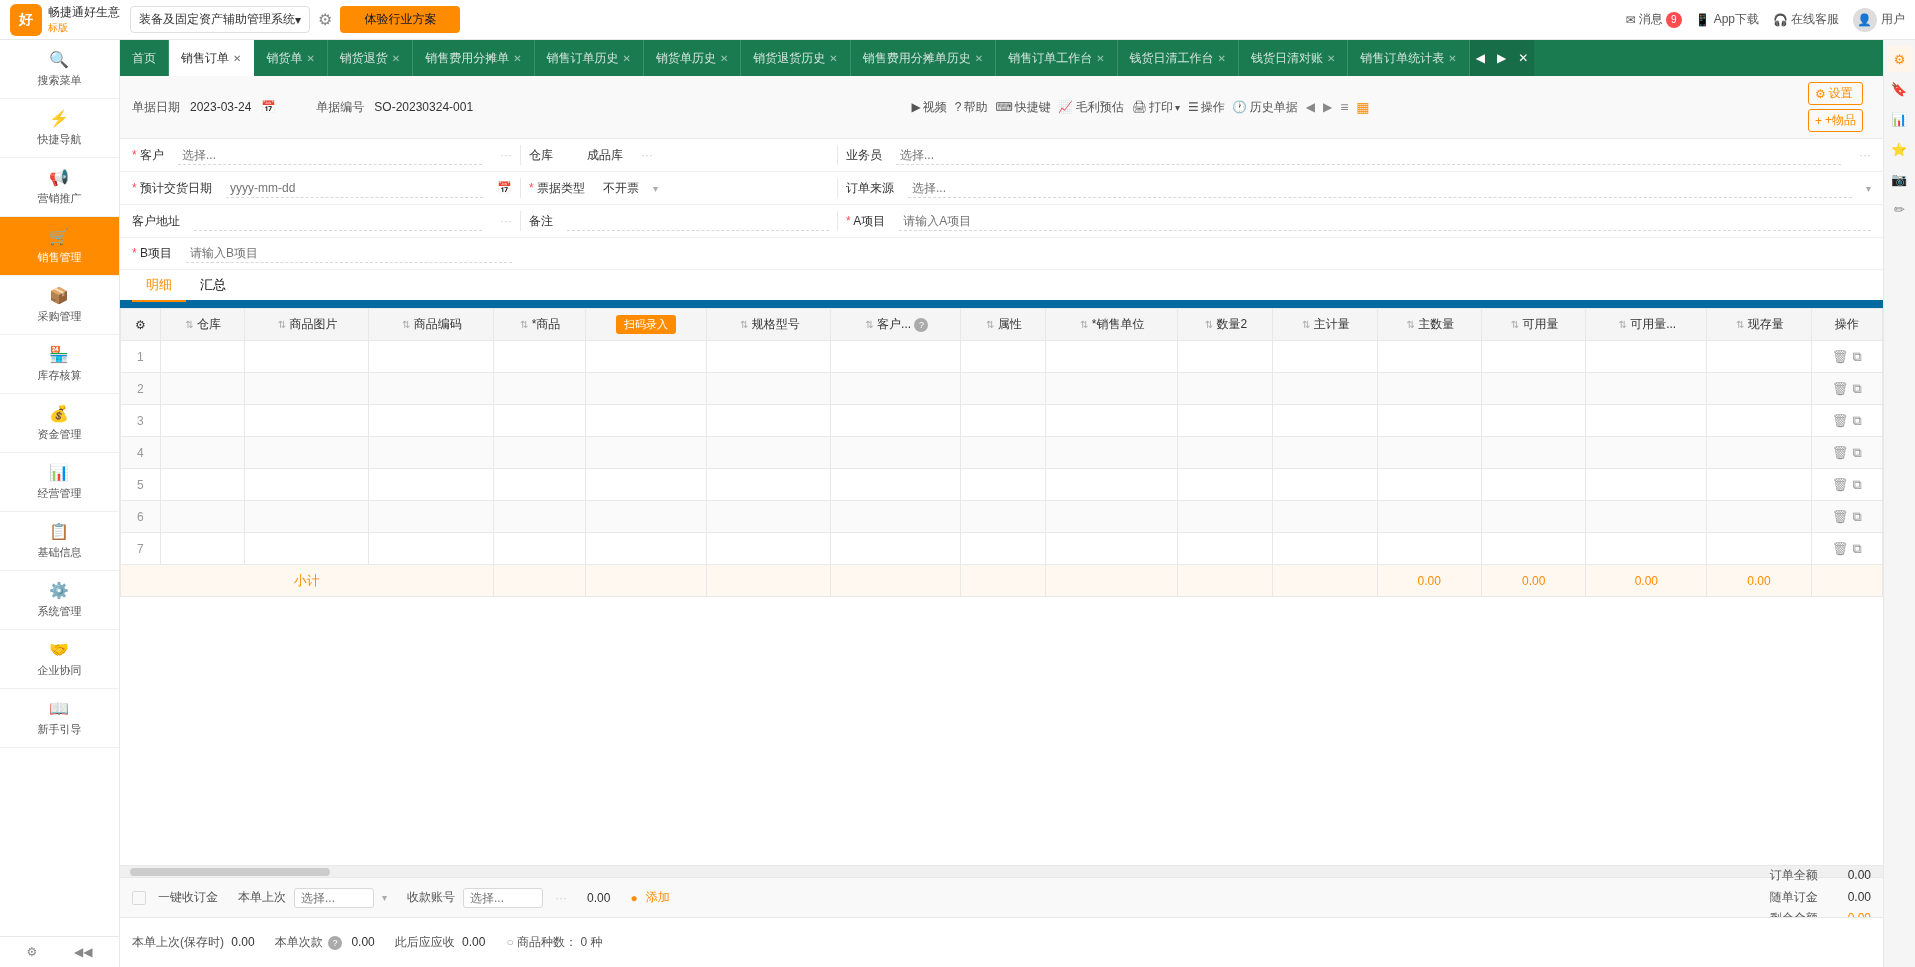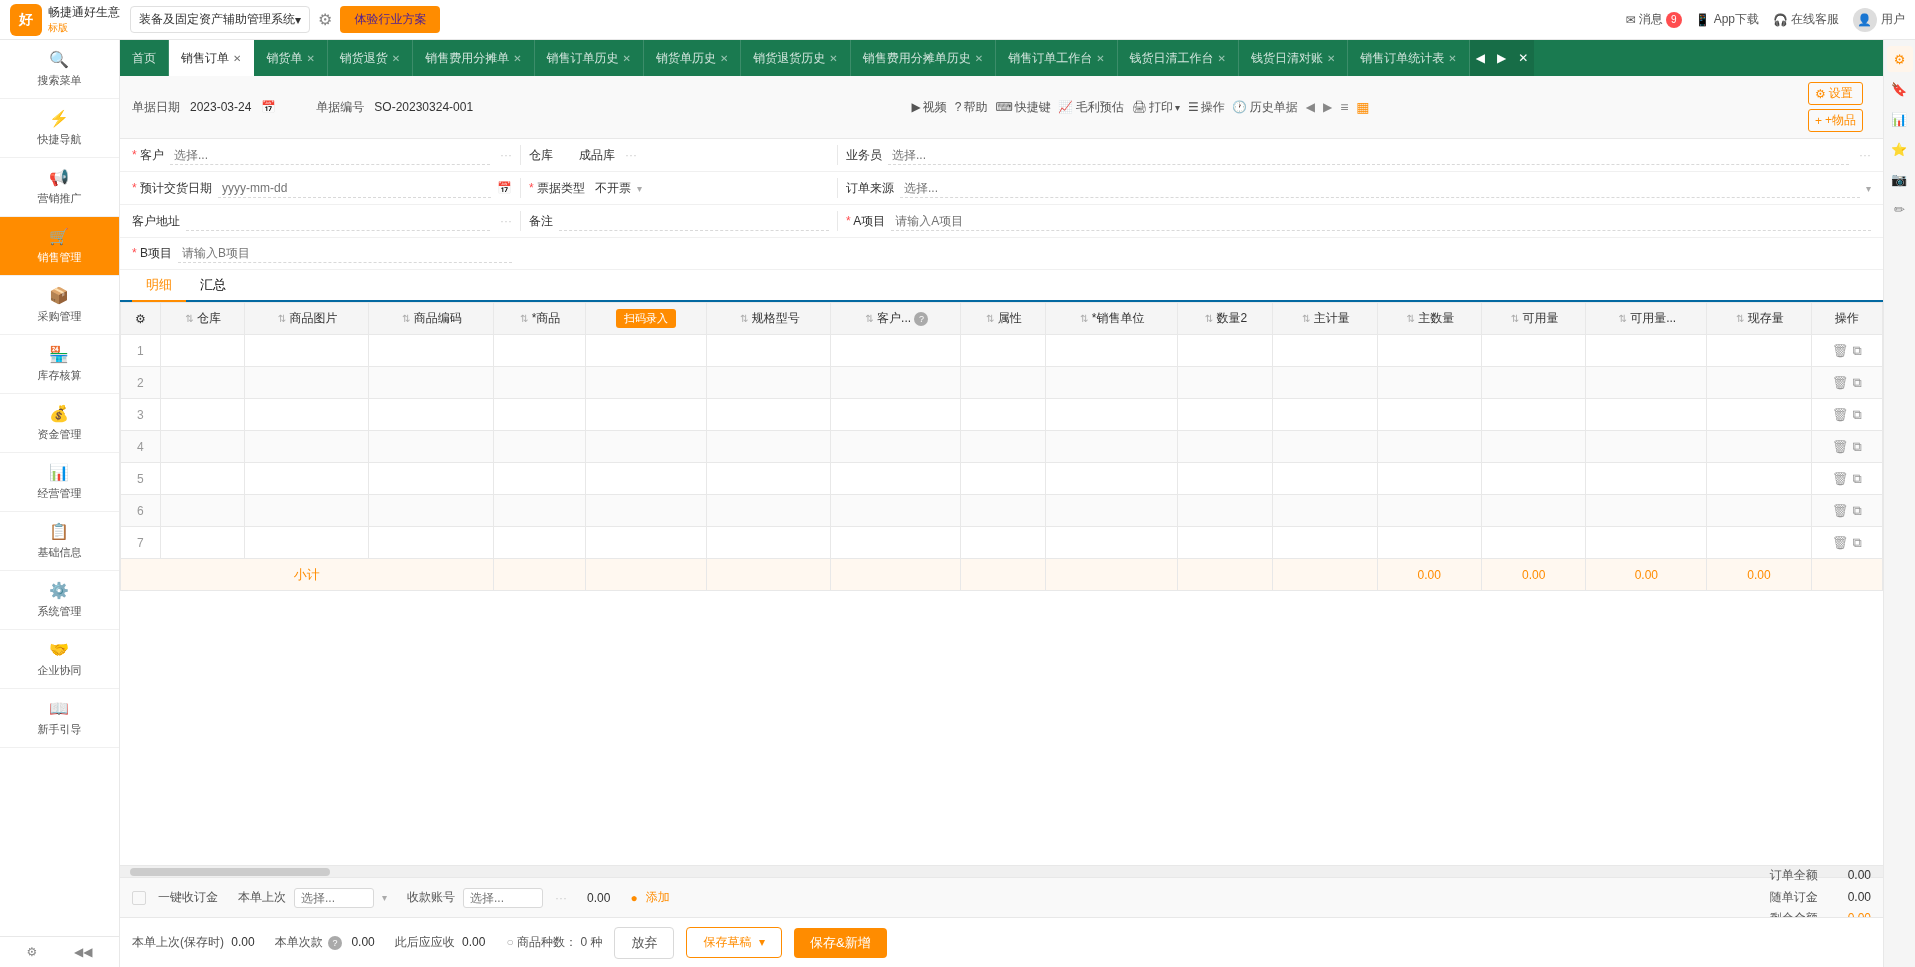--- a/index.html
+++ b/index.html
@@ -48,23 +48,23 @@
       font-size: 13px;
       color: #333;
       padding: 4px 8px;
       border: 1px solid #e0e0e0;
       border-radius: 4px;
       display: flex;
       align-items: center;
     }
     .industry-btn {
       background: #ff8c00;
-      color: #4c1d95;
+      color: #0f172a;
       border: none;
-      padding: 5px 14px;
+      padding: 5px 24px;
       border-radius: 4px;
       cursor: pointer;
       font-size: 12px;
     }
     .top-bar-right {
       display: flex;
       align-items: center;
       gap: 14px;
       color: #555;
       font-size: 12px;
@@ -188,21 +188,21 @@
       display: flex;
       align-items: center;
       padding: 6px 12px;
       border-bottom: 1px solid #f0f0f0;
       gap: 0;
     }
     .form-field {
       display: flex;
       align-items: center;
       flex: 1;
-      gap: 6px;
+      gap: 14px;
       min-width: 0;
     }
     .form-label {
       color: #333;
       white-space: nowrap;
       flex-shrink: 0;
     }
     .required::before {
       content: '* ';
       color: #ff4d4f;
@@ -225,21 +225,21 @@
       flex: 1;
       display: flex;
       flex-direction: column;
       overflow: hidden;
       background: #fff;
     }
     .table-tabs {
       display: flex;
       align-items: center;
       padding: 0 12px;
-      border-bottom: 2px solid #0369a1;
+      border-bottom: 8px solid #0369a1;
       gap: 0;
       flex-shrink: 0;
     }
     .table-tab {
       padding: 6px 14px;
       cursor: pointer;
       color: #000000;
       border-bottom: 2px solid transparent;
       margin-bottom: -2px;
       font-size: 13px;
@@ -1024,28 +1024,20 @@
           <span>此后应应收</span>
           <span class="val" style="margin-left:4px;">0.00</span>
         </span>
       </div>
       <div style="display:flex;align-items:center;gap:12px;">
         <span style="color:#555;">
           <span style="color:#aaa;">○</span>
           <span>商品种数：</span>
           <span>0 种</span>
         </span>
-        <div class="bottom-btns">
-          <button class="btn-discard">放弃</button>
-          <button class="btn-draft">
-            <span>保存草稿</span>
-            <span style="margin-left:4px;">▾</span>
-          </button>
-          <button class="btn-save">保存&amp;新增</button>
-        </div>
       </div>
     </div>
   </div>
 
   <div class="right-panel">
     <div class="right-icon orange">⚙</div>
     <div class="right-icon">🔖</div>
     <div class="right-icon">📊</div>
     <div class="right-icon">⭐</div>
     <div class="right-icon">📷</div>

